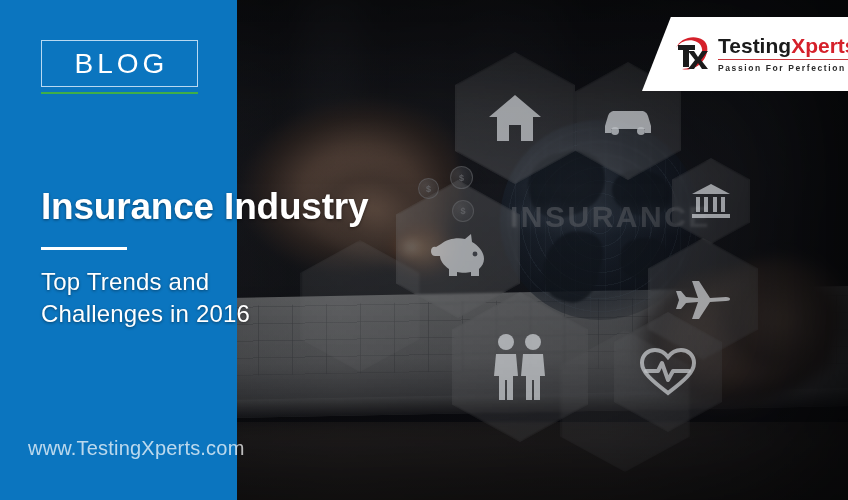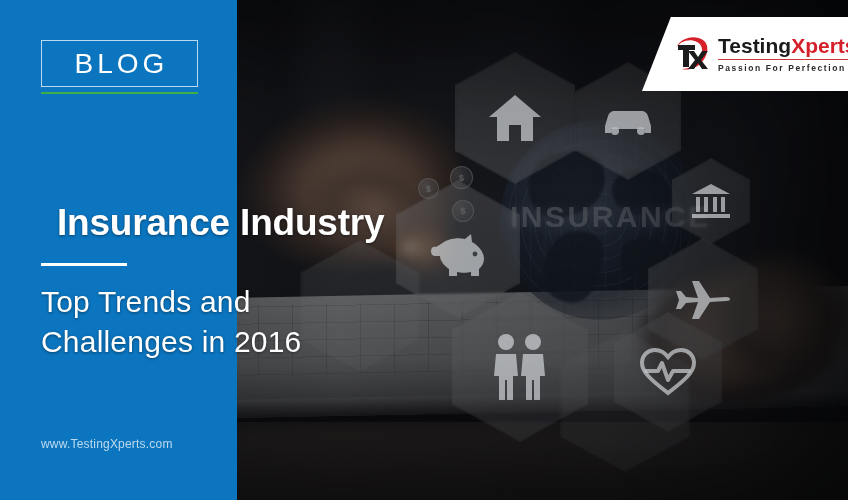--- a/index.html
+++ b/index.html
@@ -201,42 +201,42 @@
     padding-left:4px;
   }
   .blog-underline{
     position:absolute;left:41px;top:92px;width:157px;height:1.5px;
     background:#3fae49;
   }
 
   
   .title-block{position:absolute;left:41px;top:185px;width:470px;z-index:6;}
   .title{
-    margin:16px;
+    margin:0;
     color:#ffffff;
     font-size:37px;font-weight:700;line-height:1.18;
     letter-spacing:-0.2px;
     font-family:"Liberation Sans", sans-serif;
     text-shadow:0 1px 3px rgba(0,0,0,.45);
   }
   .rule{
     width:86px;height:3px;background:#ffffff;margin:18px 0 16px 0;
   }
   .subtitle{
     margin:0;
     color:#ffffff;
-    font-size:30px;font-weight:300;line-height:1.35;
+    font-size:24px;font-weight:300;line-height:1.35;
     letter-spacing:.2px;
     font-family:"Liberation Sans", sans-serif;
     text-shadow:0 1px 3px rgba(0,0,0,.45);
   }
   .site-url{
-    position:absolute;left:41px;top:437px;z-index:6;
+    position:absolute;left:28px;top:437px;z-index:6;
     color:rgba(255,255,255,.72);
-    font-size:12px;font-weight:400;letter-spacing:.2px;
+    font-size:20px;font-weight:400;letter-spacing:.2px;
     font-family:"Liberation Sans", sans-serif;
   }
 
   
   .logo-panel{
     position:absolute;right:0;top:17px;width:206px;height:74px;z-index:7;
     background:#ffffff;
     clip-path:polygon(14% 0%, 100% 0%, 100% 100%, 0% 100%);
     display:flex;align-items:center;
     padding-left:26px;

